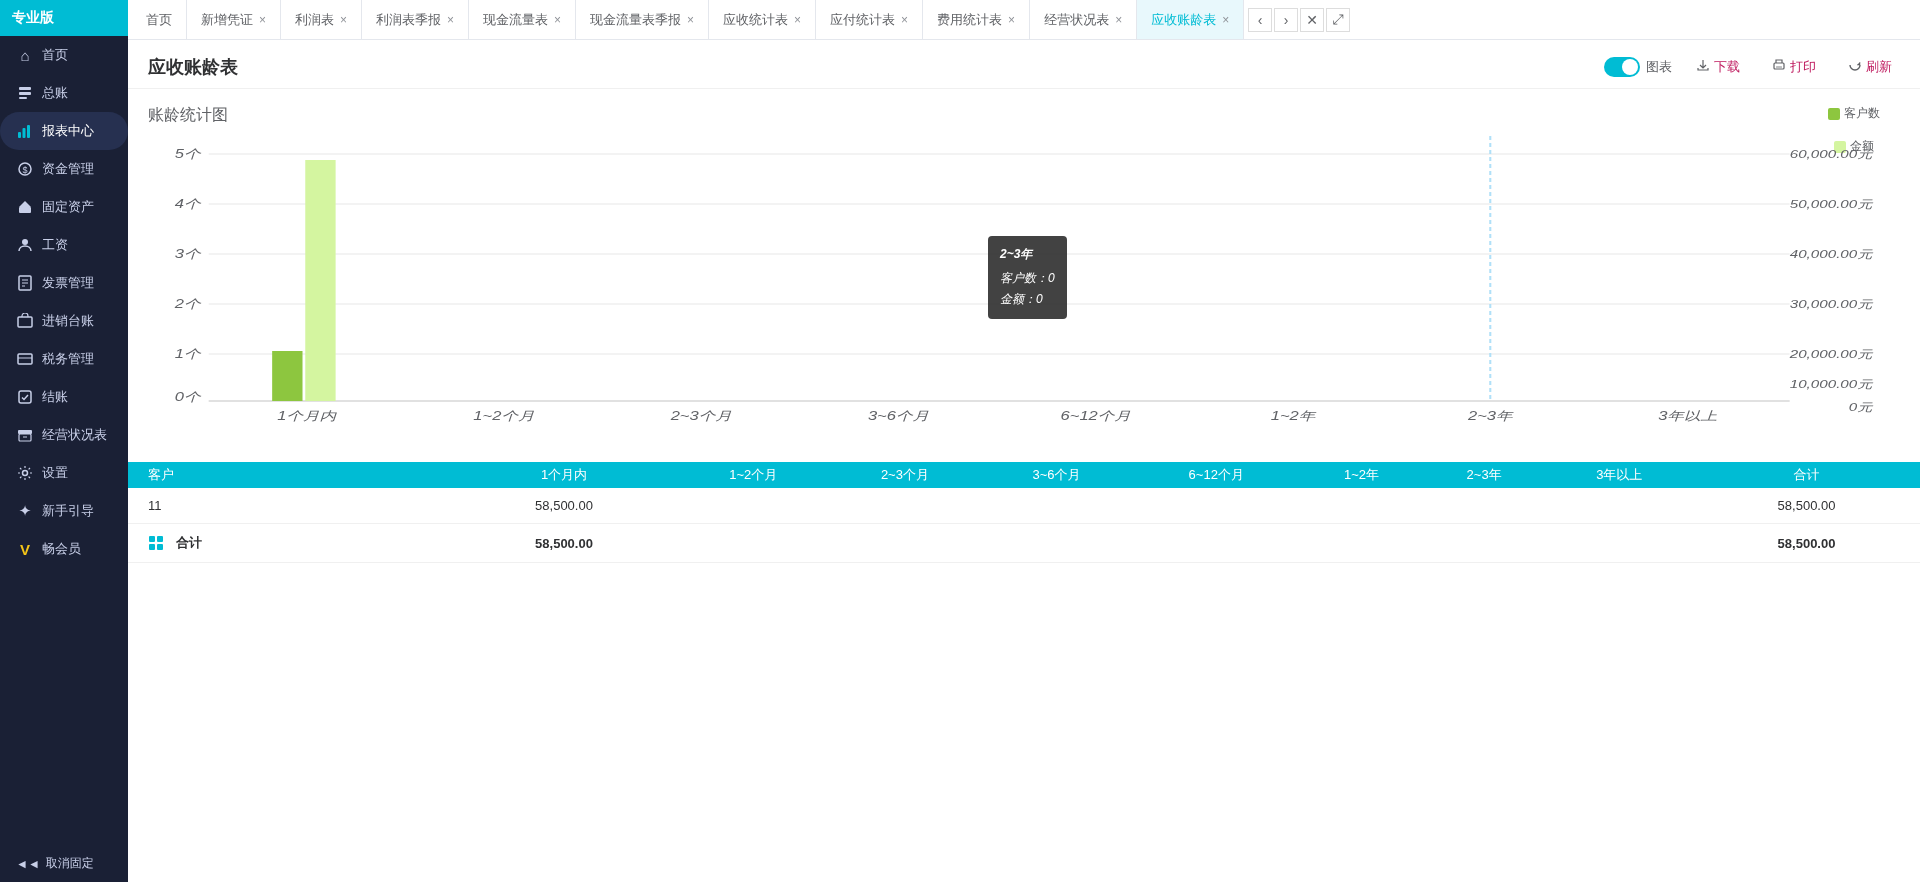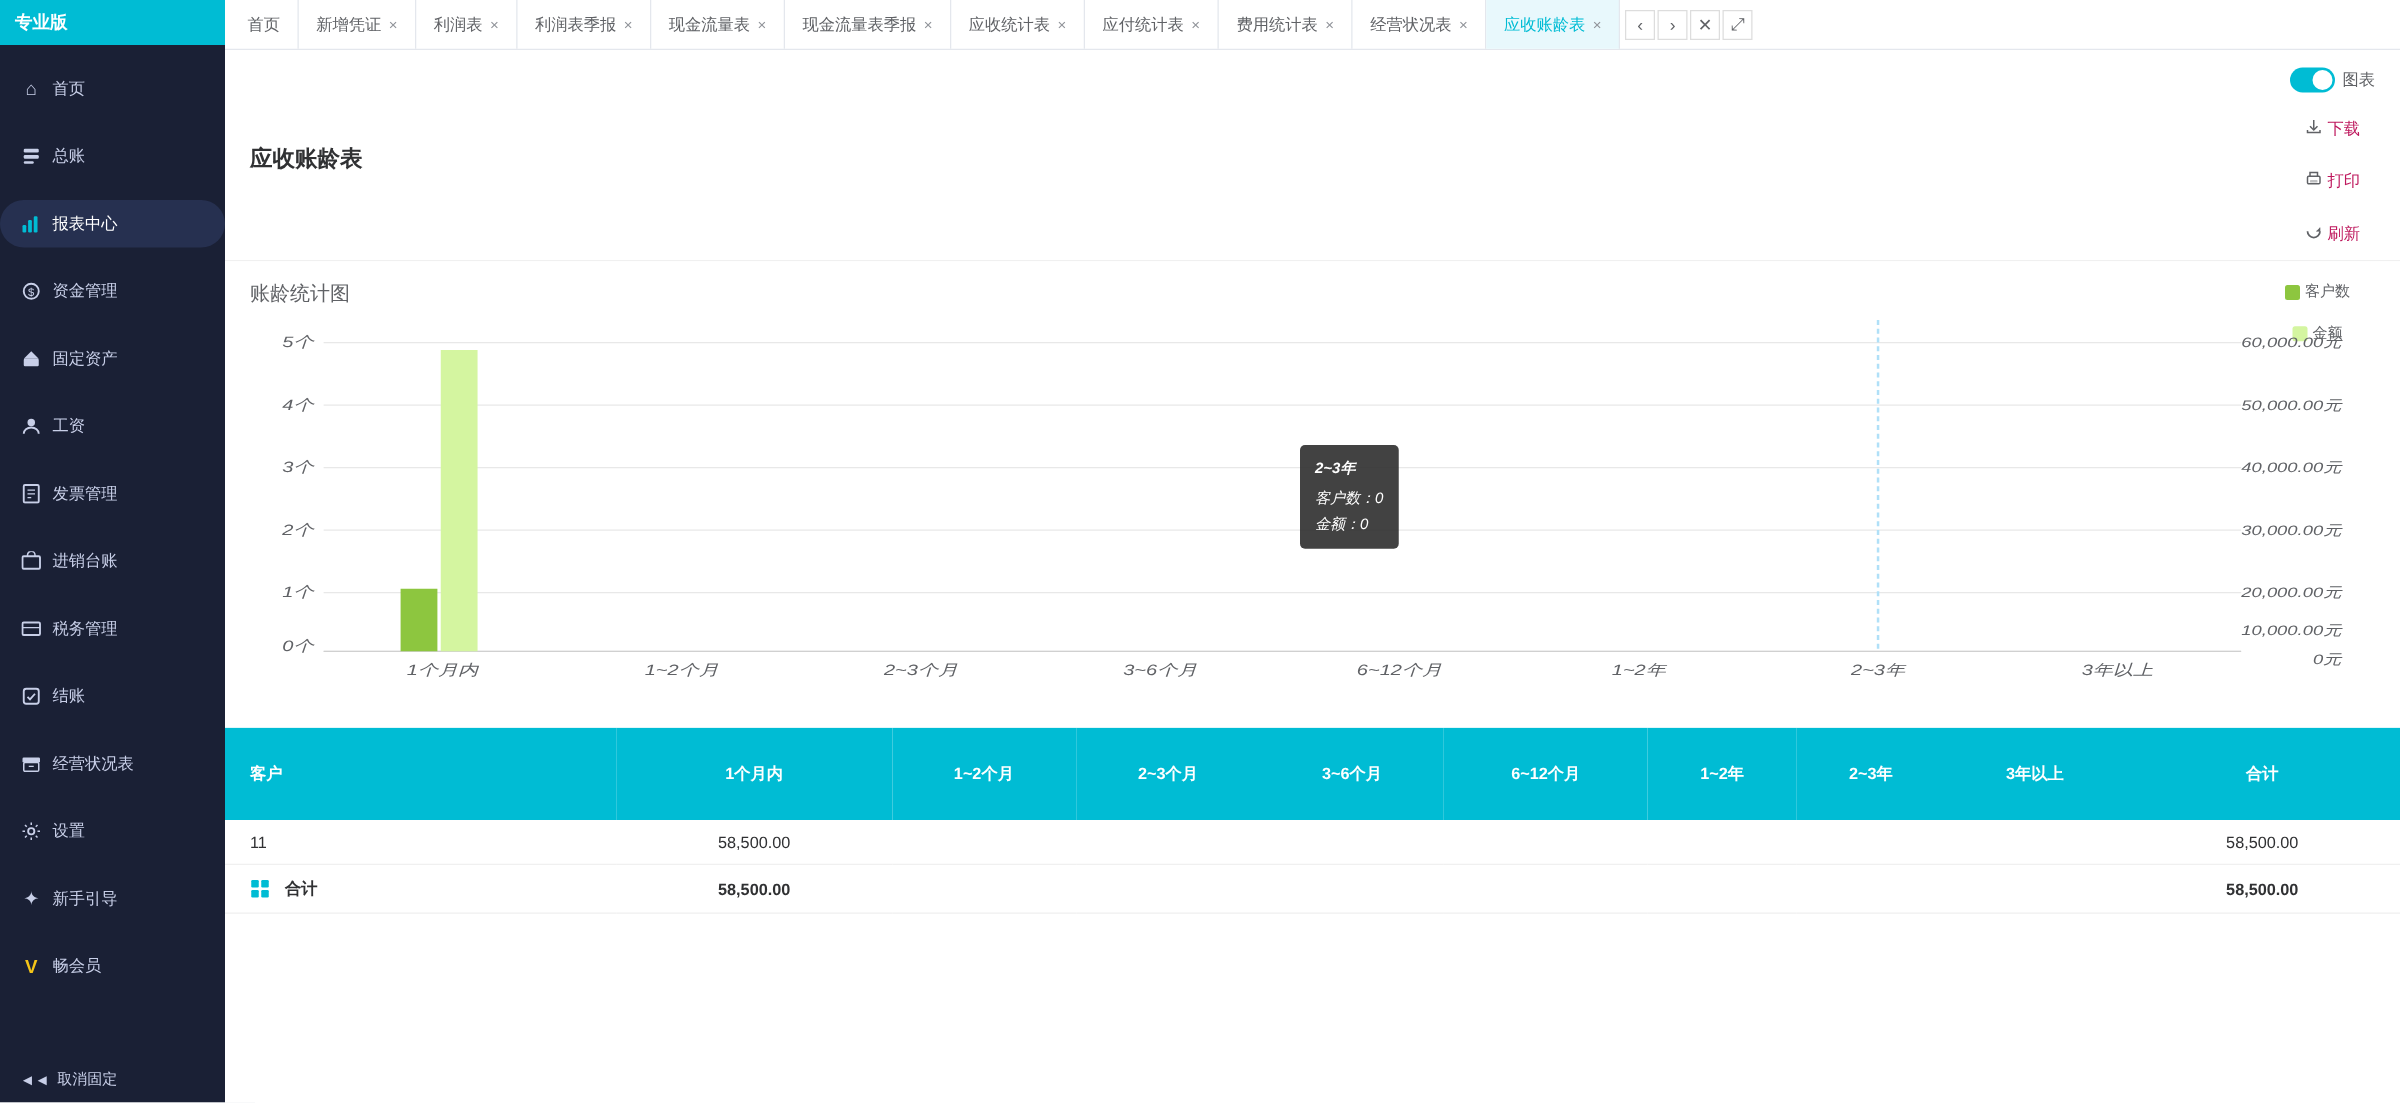--- a/index.html
+++ b/index.html
@@ -1,27 +1,26 @@
 <!DOCTYPE html>
 <html><head>
   <meta charset="utf-8">
   <style>
     * { box-sizing: border-box; margin: 0; padding: 0; }
     body { font-family: 'Microsoft YaHei', Arial, sans-serif; font-size: 13px; background: #f0f2f5; display: flex; height: 882px; overflow: hidden; }
 
     
     .sidebar {
-      width: 180px;
+      width: 128px;
       background: #1a2035;
       color: #c8cfe8;
       display: flex;
       flex-direction: column;
       flex-shrink: 0;
       height: 100%;
-      gap: 16px;
     }
     .sidebar-logo {
       background: #00bcd4;
       padding: 8px 12px;
       font-size: 14px;
       font-weight: bold;
       color: white;
       height: 36px;
       display: flex;
       align-items: center;
@@ -94,21 +93,21 @@
     .content { flex: 1; overflow: hidden; display: flex; flex-direction: column; background: #fff; margin: 0; }
     .page-header {
       padding: 14px 20px 8px 20px;
       display: flex;
       align-items: center;
       justify-content: space-between;
       border-bottom: 1px solid #f0f0f0;
       flex-shrink: 0;
     }
     .page-title { font-size: 18px; font-weight: bold; color: #303133; }
-    .header-actions { display: flex; align-items: center; gap: 16px; flex-direction: column; }
+    .header-actions { display: flex; align-items: center; gap: 16px; }
     .toggle-switch {
       display: flex;
       align-items: center;
       gap: 6px;
       font-size: 13px;
       color: #606266;
     }
     .toggle { width: 36px; height: 20px; background: #00bcd4; border-radius: 10px; position: relative; cursor: pointer; }
     .toggle::after { content: ''; position: absolute; width: 16px; height: 16px; background: white; border-radius: 50%; top: 2px; right: 2px; }
     .action-btn {
@@ -131,21 +130,21 @@
     .chart-title { font-size: 16px; color: #606266; margin-bottom: 10px; }
     .chart-container { position: relative; width: 100%; height: 330px; }
     .legend { position: absolute; top: 0; right: 0; display: flex; gap: 16px; align-items: center; font-size: 12px; color: #606266; flex-direction: column; }
     .legend-item { display: flex; align-items: center; gap: 4px; }
     .legend-dot { width: 12px; height: 12px; border-radius: 2px; }
 
     
     .table-section { flex: 1; overflow: auto; padding: 0 0; }
     .data-table { width: 100%; border-collapse: collapse; font-size: 13px; }
     .data-table thead tr { background: #00bcd4; color: white; }
-    .data-table thead th { padding: 28px 10px; text-align: center; font-weight: bold; white-space: nowrap; }
+    .data-table thead th { padding: 4px 10px; text-align: center; font-weight: normal; white-space: nowrap; }
     .data-table tbody tr { border-bottom: 1px solid #f0f0f0; }
     .data-table tbody td { padding: 10px 22px; text-align: center; color: #303133; }
     .data-table tbody td:first-child { text-align: left; padding-left: 20px; }
     .total-row td { font-weight: bold; background: #fff; }
     .total-row td:first-child { display: flex; align-items: center; gap: 6px; padding-left: 20px; }
 
     
     svg.chart-svg { width: 100%; height: 100%; }
 
     

